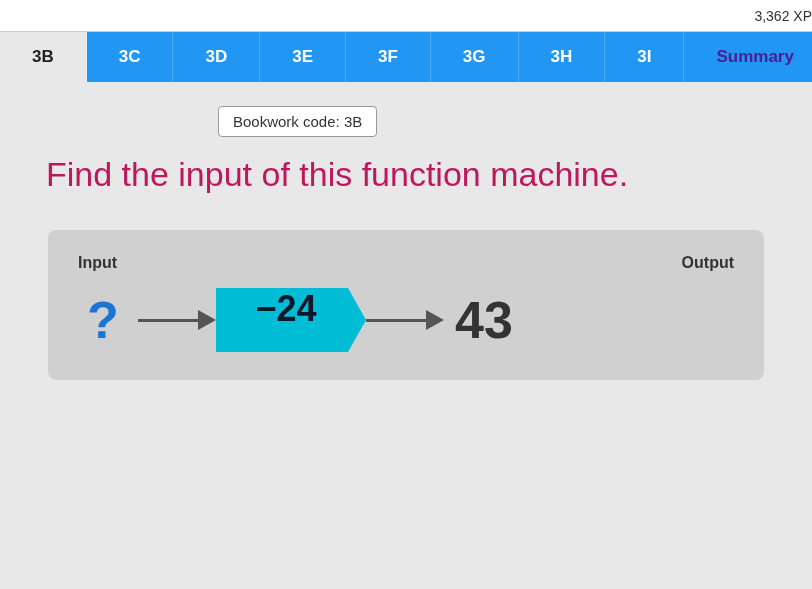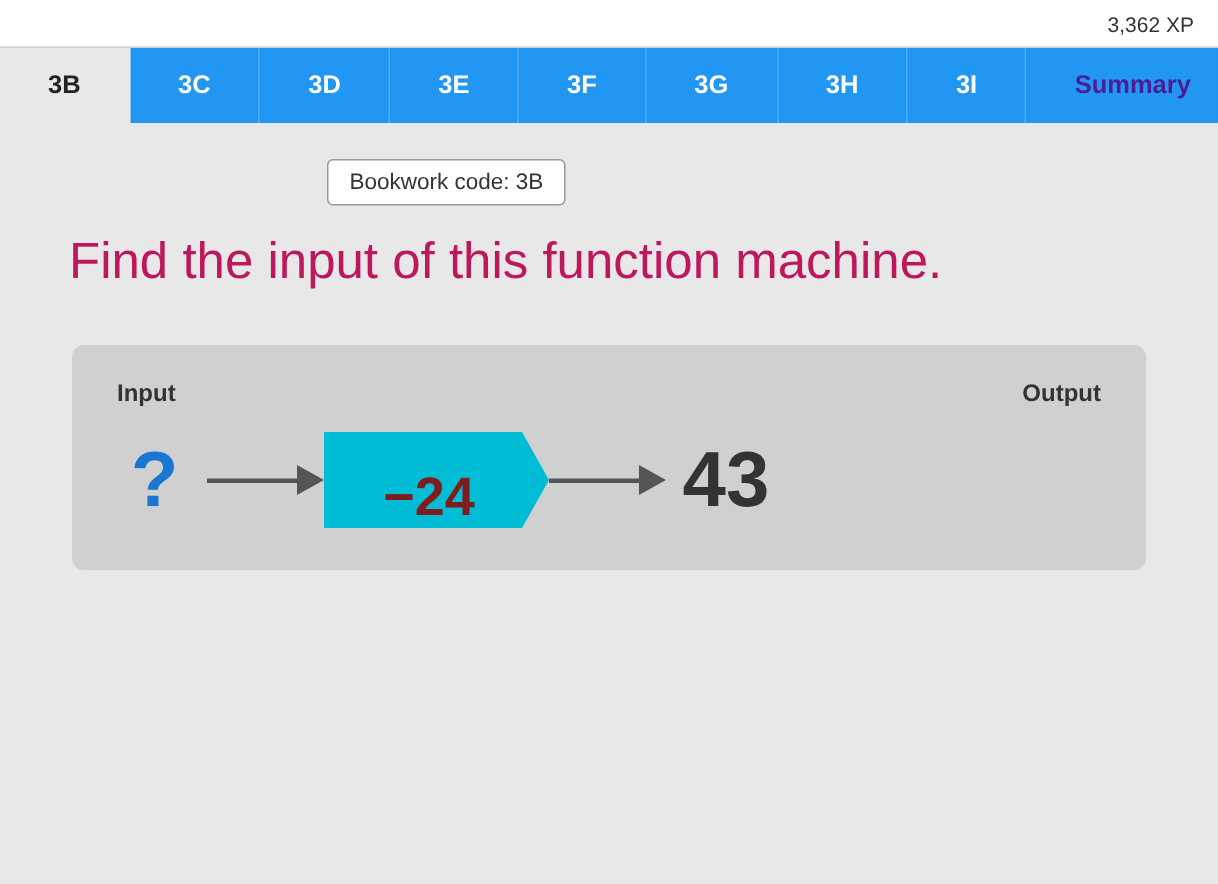--- a/index.html
+++ b/index.html
@@ -17,21 +17,21 @@
     .top-bar {
       position: absolute;
       top: 0;
       right: 0;
       width: 100%;
       height: 32px;
       background: #fff;
       display: flex;
       align-items: center;
       justify-content: flex-end;
-      padding-right: 16px;
+      padding-right: 0;
       font-size: 14px;
       color: #333;
       border-bottom: 1px solid #ccc;
     }
 
     
     .tab-bar {
       position: absolute;
       top: 32px;
       left: 0;
@@ -176,25 +176,25 @@
       border-bottom: 10px solid transparent;
       border-left: 18px solid #555;
     }
 
     
     .operation-box {
       background: #00bcd4;
       position: relative;
       height: 64px;
       display: flex;
-      align-items: flex-end;
+      align-items: flex-start;
       padding: 0 30px 0 20px;
       font-size: 36px;
       font-weight: bold;
-      color: #7f1d1d;
+      color: #0f172a;
       clip-path: polygon(0 0, 88% 0, 100% 50%, 88% 100%, 0 100%);
       min-width: 150px;
       justify-content: center;
     }
 
     
     .output-value {
       font-size: 52px;
       font-weight: bold;
       color: #333;

